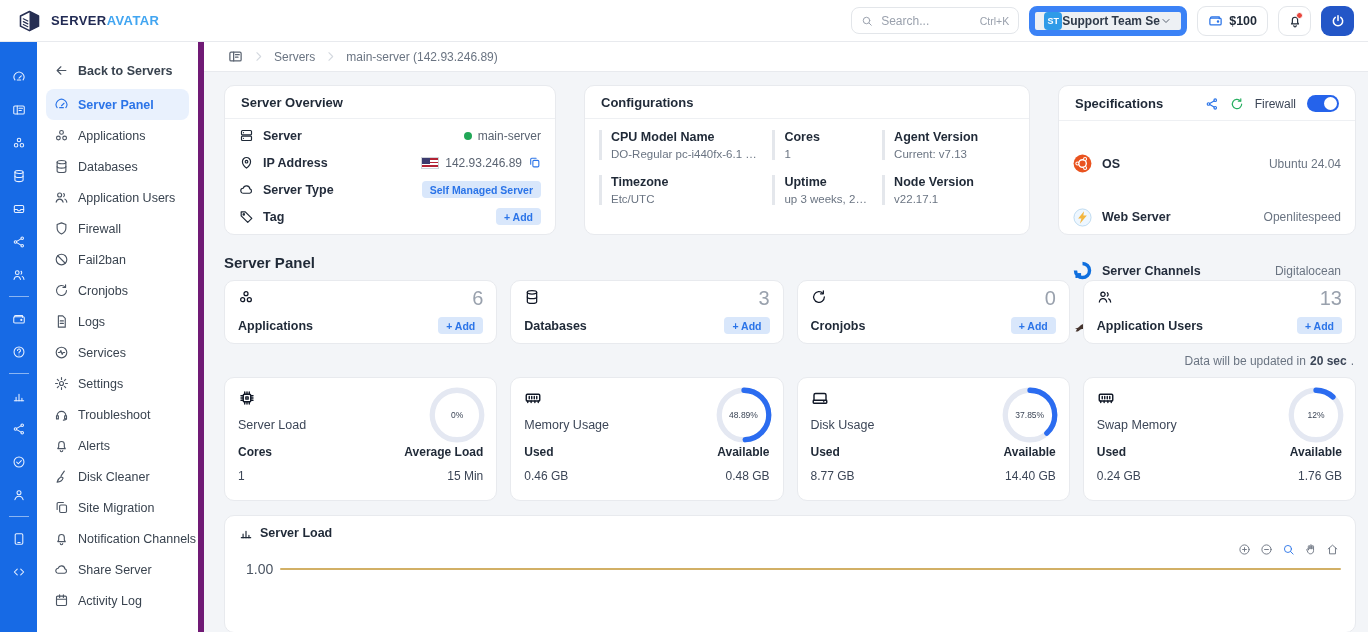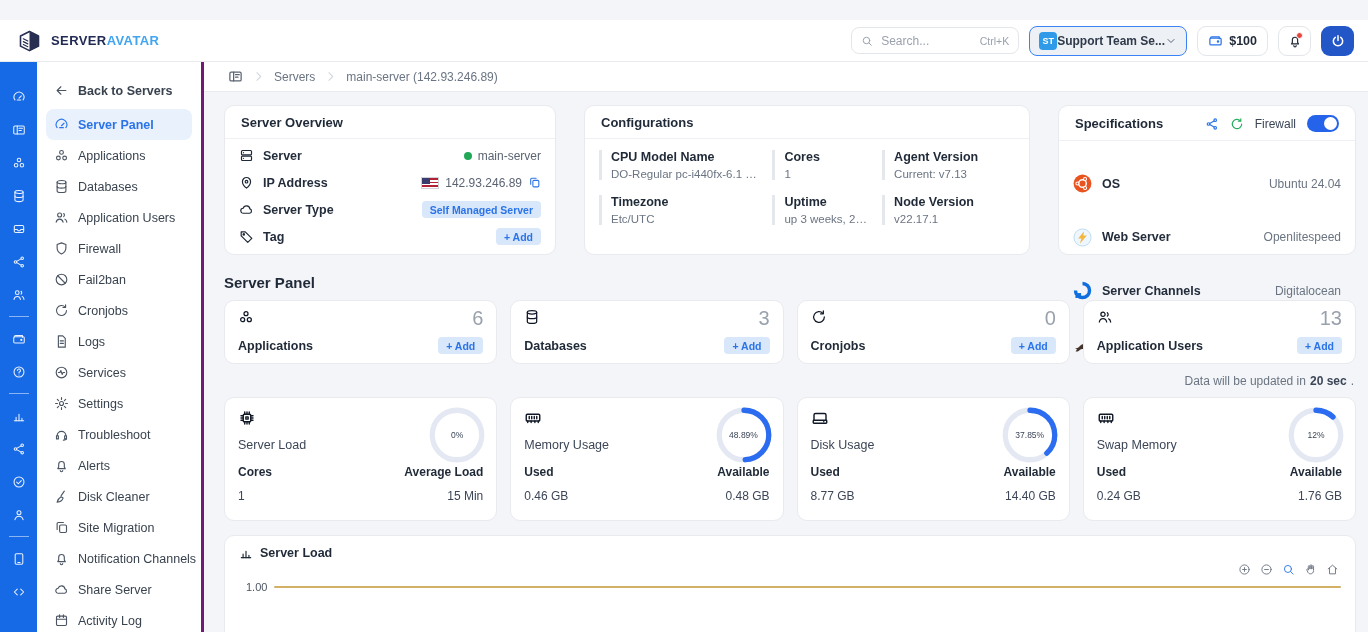--- a/index.html
+++ b/index.html
@@ -5,51 +5,51 @@
   * { box-sizing: border-box; }
   html,body { margin:0; padding:0; }
   body {
     width:1368px; height:632px; overflow:hidden;
     font-family:"Liberation Sans", sans-serif;
     background:#f3f5f8; color:#1f2937;
   }
   svg.ic { display:block; fill:none; stroke:currentColor; stroke-width:2; stroke-linecap:round; stroke-linejoin:round; }
 
   
-  .topbar { height:42px; background:#fff; border-bottom:1px solid #e8eaee; display:flex; align-items:center; padding:0 14px 0 16px; position:relative; z-index:5;margin-top:20px; }
+  .topbar { height:42px; background:#fff; border-bottom:1px solid #e8eaee; display:flex; align-items:center; padding:0 14px 0 16px; position:relative; z-index:5; }
   .brand { display:flex; align-items:center; gap:8px; }
   .brand-cube { width:27px; height:27px; }
   .brand-text { font-size:13px; font-weight:bold; letter-spacing:.4px; }
   .brand-primary { color:#222b54; } .brand-secondary { color:#41a5f1; }
   .top-right { margin-left:auto; display:flex; align-items:center; gap:10px; }
   .search { display:flex; align-items:center; gap:6px; width:168px; height:27px; background:#fff; border:1px solid #e3e6ea; border-radius:8px; padding:0 9px; color:#9aa1ad;justify-content:flex-end; }
   .search svg { width:12px; height:12px; }
   .search input { border:0; outline:0; flex:1; min-width:0; font-size:12px; color:#3c4657; font-family:inherit; background:transparent; }
   .search input::placeholder { color:#9aa1ad; }
   .kbd { font-size:10.5px; color:#9aa1ad; white-space:nowrap; }
-  .team { display:flex; align-items:center; width:158px; height:30px; background:#edf0f4; border:1px solid #3b82f6; border-radius:8px; padding:0 9px; cursor:pointer; }
+  .team { display:flex; align-items:center; width:158px; height:30px; background:#edf0f4; border:6px solid #3b82f6; border-radius:8px; padding:0 9px; cursor:pointer; }
   .team-avatar { width:18px; height:18px; border-radius:4px; background:#2f9be8; color:#fff; font-size:9px; font-weight:bold; display:flex; align-items:center; justify-content:center; flex:none; }
   .team-name { font-size:12px; font-weight:bold; color:#2f3a4a; white-space:nowrap; overflow:hidden; flex:1; }
   .team svg { width:12px; height:12px; color:#5b6472; flex:none; }
   .pill-btn { display:flex; align-items:center; gap:6px; height:30px; background:#fff; border:1px solid #e3e6ea; border-radius:9px; padding:0 10px; font-size:12.5px; font-weight:bold; color:#1f2937; cursor:pointer; }
   .pill-btn svg { width:15px; height:15px; color:#2b74e8; }
   .icon-btn { width:33px; height:30px; background:#fff; border:1px solid #e3e6ea; border-radius:9px; display:flex; align-items:center; justify-content:center; position:relative; cursor:pointer; color:#1f2937; }
   .icon-btn svg { width:14px; height:14px; }
   .bell-dot { position:absolute; top:5px; right:7px; width:7px; height:7px; border-radius:50%; background:#e8453c; border:1px solid #fff; }
   .power-btn { width:33px; height:30px; background:#2356c7; border-radius:9px; display:flex; align-items:center; justify-content:center; color:#fff; cursor:pointer; }
   .power-btn svg { width:14px; height:14px; stroke-width:2.6; }
 
   
   .app { display:flex; height:590px; }
   .rail { width:37px; background:#176ae5; flex:none; display:flex; flex-direction:column; align-items:center; padding-top:18px; overflow:hidden; }
   .ric { width:37px; height:33px; display:flex; align-items:center; justify-content:center; color:#eaf1ff; cursor:pointer; }
   .ric svg { width:14px; height:14px; stroke-width:1.8; }
   .rail-div { width:20px; border-top:1px solid rgba(255,255,255,.5); margin:5px 0; }
 
-  .sidebar { width:167px; background:#fff; border-right:3px solid #701a75; padding:13px 9px; flex:none; overflow:hidden; }
+  .sidebar { width:167px; background:#fff; border-right:6px solid #701a75; padding:13px 9px; flex:none; overflow:hidden; }
   .sitem { display:flex; align-items:center; gap:9px; height:31px; padding:0 8px; border-radius:8px; font-size:12.5px; color:#39434f; cursor:pointer; white-space:nowrap; }
   .sitem .sic { width:15px; height:15px; color:#4b5563; flex:none; }
   .sitem .sic svg { width:15px; height:15px; stroke-width:1.8; }
   .sitem.back { font-weight:bold; margin-bottom:3px; }
   .sitem.active { background:#e9f1fd; color:#2b74e8; font-weight:bold; }
   .sitem.active .sic { color:#2b74e8; }
 
   .main { flex:1; display:flex; flex-direction:column; min-width:0; }
   .crumbbar { height:30px; background:#fff; border-bottom:1px solid #e8eaee; display:flex; align-items:center; gap:9px; padding:0 24px; font-size:12px; color:#6a7482; flex:none; }
   .crumbbar .cico { width:15px; height:15px; color:#5b6472; cursor:pointer; }
@@ -127,21 +127,21 @@
 
   .chart-card { margin-top:14px; height:118px; padding:10px 14px; }
   .ch-h { display:flex; align-items:center; gap:7px; font-size:12.5px; font-weight:bold; color:#1f2937; }
   .ch-h .chic { width:14px; height:14px; color:#1f2937; }
   .ch-h .chic svg { width:14px; height:14px; }
   .ch-toolbar { display:flex; justify-content:flex-end; align-items:center; gap:9px; color:#6b7280; margin-top:3px; padding-right:2px; }
   .tool { width:13px; height:13px; cursor:pointer; }
   .tool svg { width:13px; height:13px; stroke-width:1.7; }
   .tool.active { color:#2b74e8; }
   .ch-plot { display:flex; align-items:center; gap:7px; margin-top:5px; padding-left:7px; }
-  .ytick { font-size:11px; color:#4b5563; flex:none; }
+  .ytick { font-size:14px; color:#4b5563; flex:none; }
   .gold { flex:1; height:2px; border-radius:1px; }
 </style>
 </head>
 <body>
 
 <svg width="0" height="0" style="position:absolute">
   <defs>
     <symbol id="i-arrow-left" viewBox="0 0 24 24">
         <path d="M19 12H5M11 6l-6 6 6 6"></path>
       </symbol>

